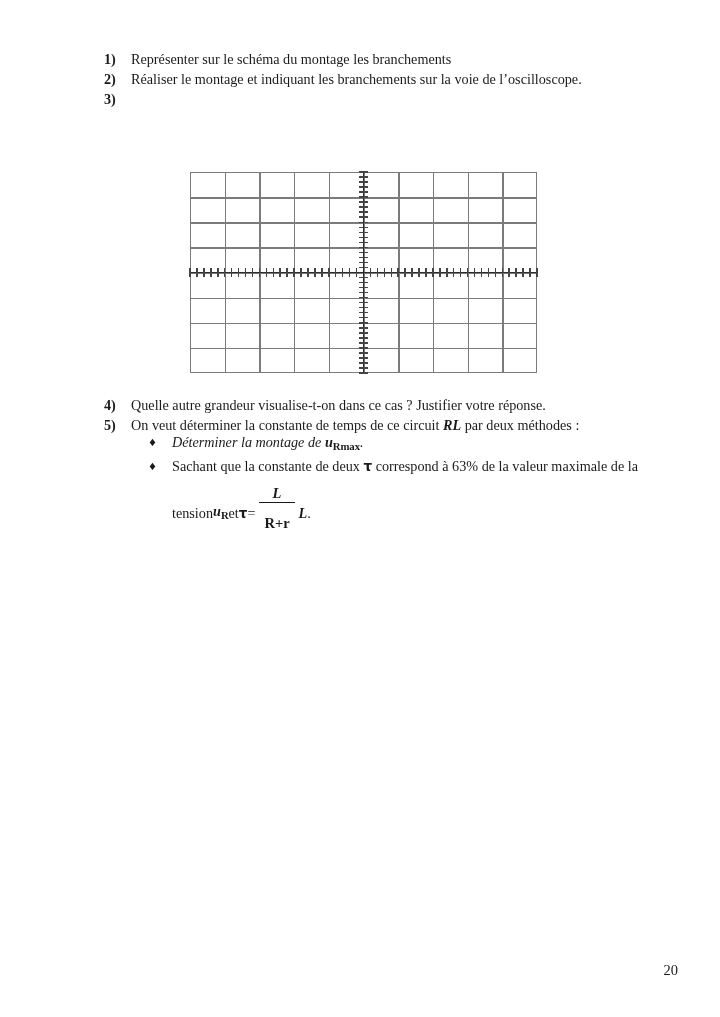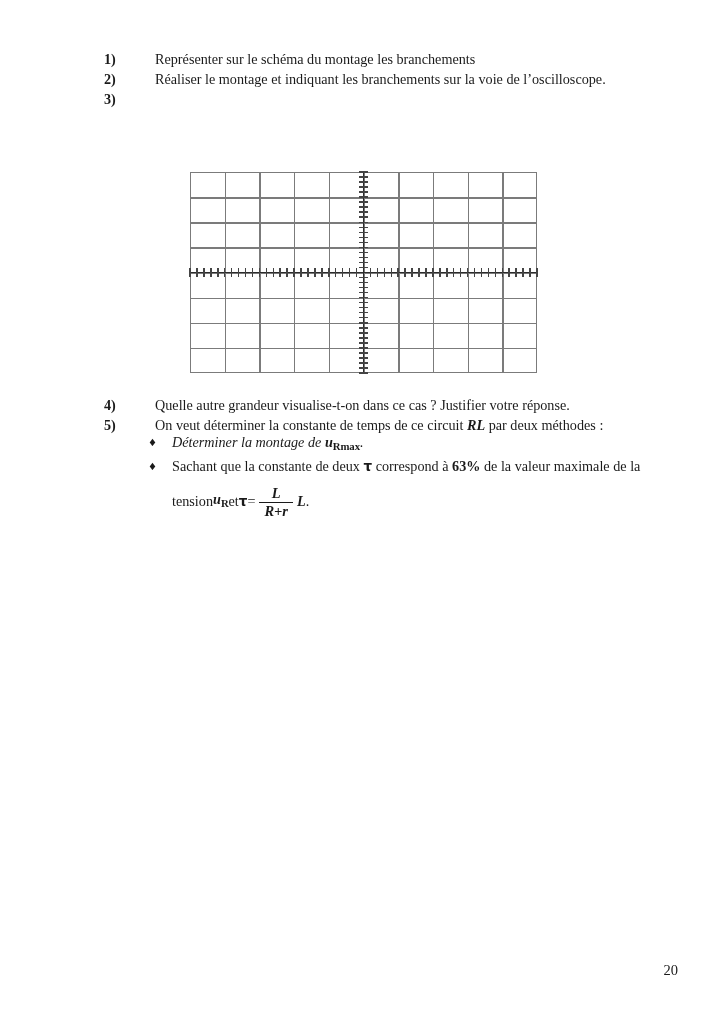--- a/index.html
+++ b/index.html
@@ -40,36 +40,36 @@
   .qnum {
     font-weight: bold;
     width: 27px;
     flex: 0 0 27px;
     text-align: left;
     white-space: nowrap;
   }
   .qbody {
     flex: 1 1 auto;
   }
-  .qline { display: block; white-space: nowrap; margin-left: 24px; }
+  .qline { display: block; white-space: nowrap; }
 
   
   .var-u {
     font-weight: bold;
     font-style: italic;
   }
   .sub {
     font-weight: bold;
     font-style: normal;
     font-size: 0.76em;
     vertical-align: -0.25em;
     letter-spacing: -0.1px;
   }
   .bi { font-weight: bold; font-style: italic; }
-  .b  { font-weight: bold; }
+  .b  { font-weight: normal; }
   .tau { font-weight: bold; font-family: "DejaVu Sans", sans-serif; font-size: 0.95em;}
 
   
   .scope-wrap {
     position: absolute;
     left: 190px;
     top: 172px;
   }
   .scope {
     position: relative;
@@ -166,24 +166,23 @@
     padding: 0 5px;
   }
   .frac .bar {
     width: 100%;
     height: 1.3px;
     background: #1a1a1a;
     margin: 1px 0;
   }
   .frac .den {
     font-weight: bold;
-    font-style: italic;
     font-size: 14.5px;
     line-height: 15px;
-    padding: 0 5px;
+    padding: 12px 5px;
   }
 
   
   .pageno {
     position: absolute;
     right: 42px;
     bottom: 38px;
     font-size: 14.5px;
     color: #1a1a1a;
   }

